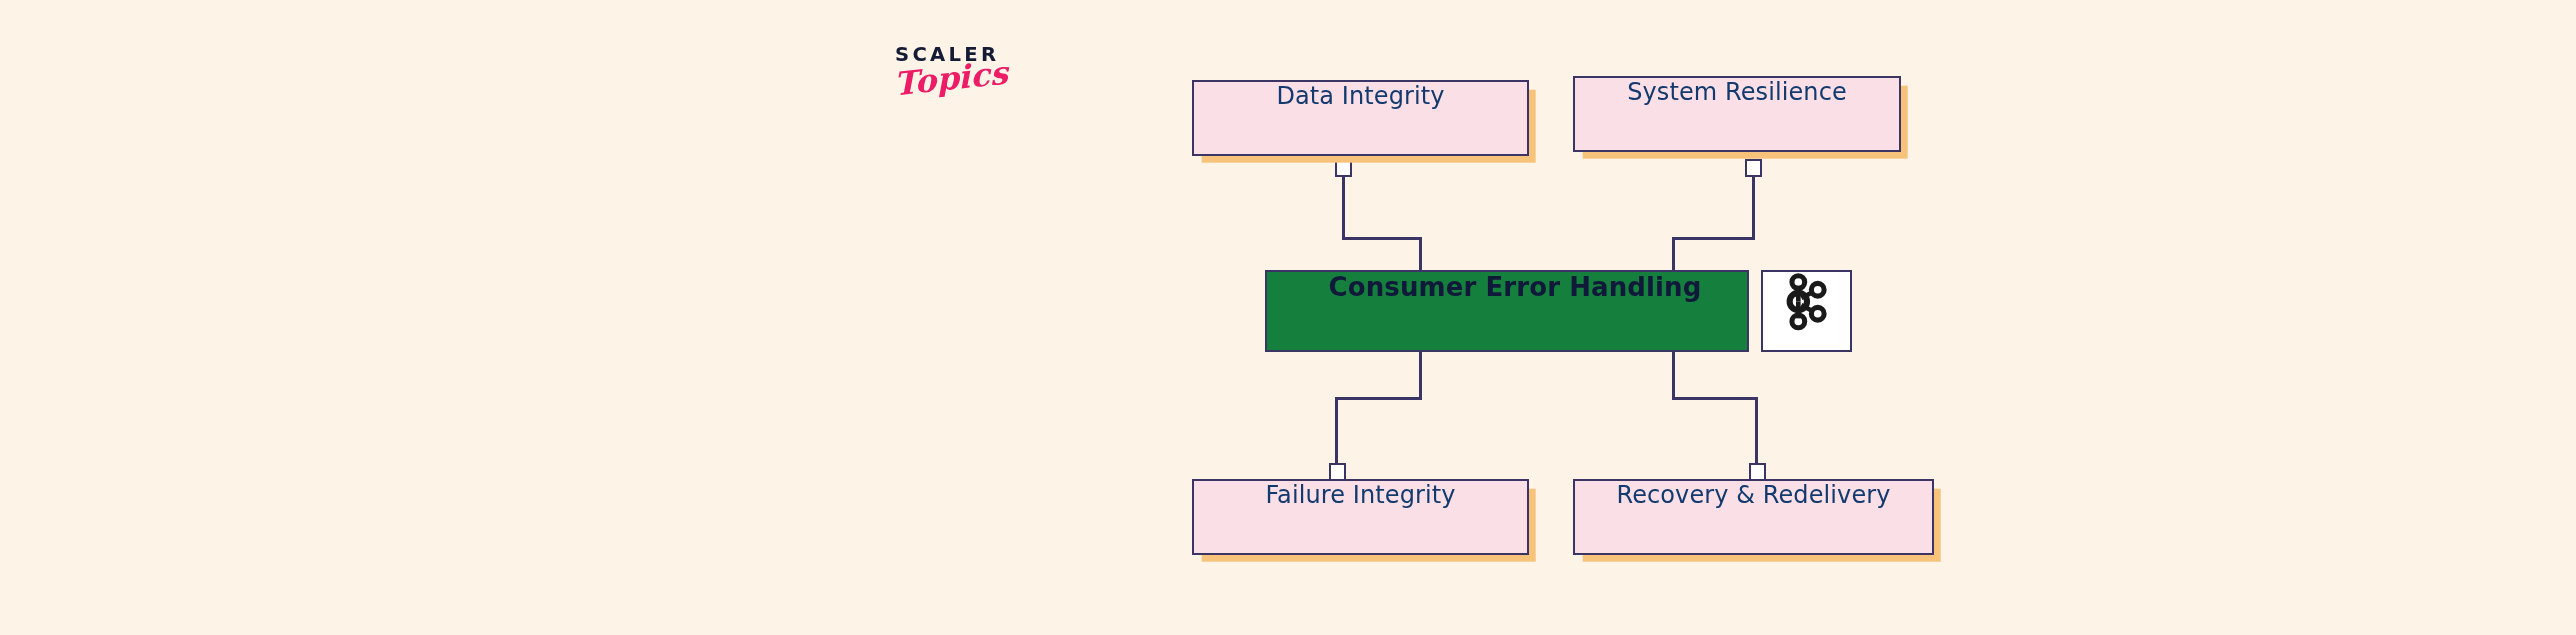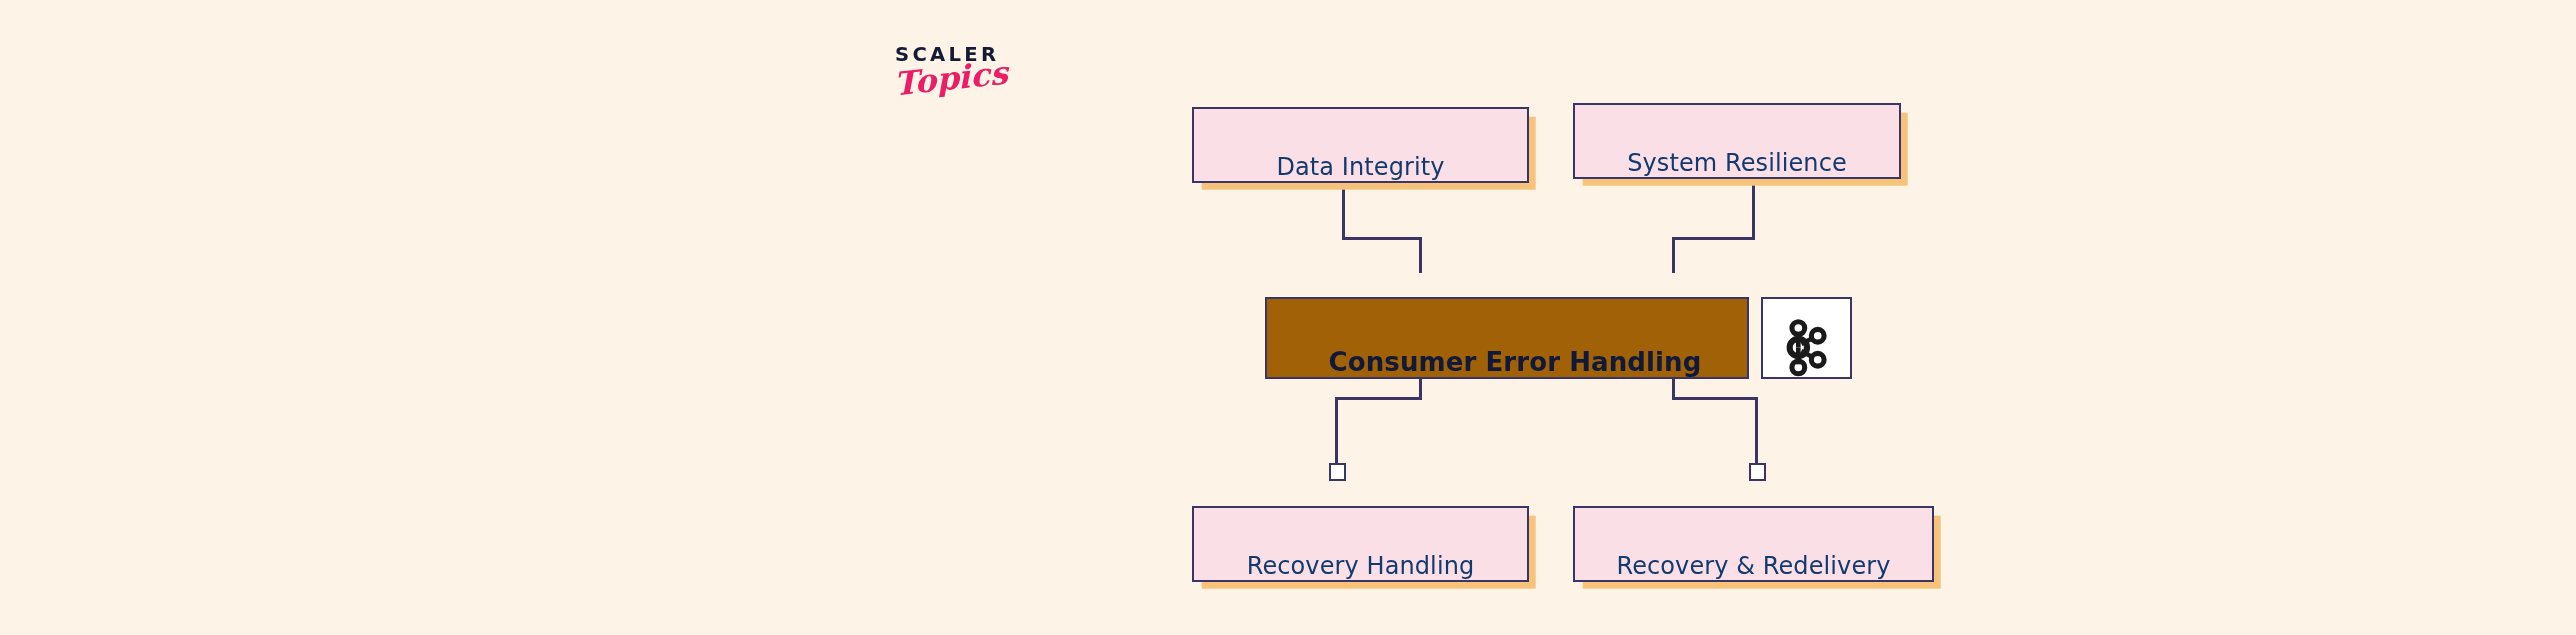--- a/index.html
+++ b/index.html
@@ -51,24 +51,23 @@
     transform: rotate(-6deg) skewX(-6deg);
     transform-origin: left top;
     white-space: nowrap;
   }
 
   
   .node {
     position: absolute;
     box-sizing: border-box;
     display: flex;
-    align-items: flex-end;
+    align-items: flex-start;
     justify-content: center;
     text-align: center;
-    margin-top: 27px;
   }
   .node .node-label {
     display: block;
     white-space: nowrap;
   }
 
   
   .node.leaf {
     background: #FBDFE6;
     border: 2.6px solid #3B3566;
@@ -77,21 +76,21 @@
   .node.leaf .node-label {
     font-family: "DejaVu Sans", sans-serif;
     font-weight: 400;
     font-size: 24px;
     color: #123A6E;
     letter-spacing: 0.1px;
   }
 
   
   .node.center {
-    background: #a16207;
+    background: #15803d;
     border: 2.6px solid #3B3566;
     padding-left: 16px;
   }
   .node.center .node-label {
     font-family: "DejaVu Sans", sans-serif;
     font-weight: 700;
     font-size: 26px;
     color: #10193A;
     letter-spacing: 0.1px;
   }
@@ -187,21 +186,21 @@
         <circle cx="68" cy="34" r="12.5" fill="none" stroke="#1A1A1A" stroke-width="10"></circle>
 
         <circle cx="68" cy="81" r="12.5" fill="none" stroke="#1A1A1A" stroke-width="10"></circle>
 
         <circle cx="30" cy="57" r="17" fill="none" stroke="#1A1A1A" stroke-width="12"></circle>
       </svg>
     </span>
   </div>
 
   <div class="node leaf" style="left:1192px; top:479px; width:337px; height:76px;">
-    <span class="node-label">Recovery Handling</span>
+    <span class="node-label">Failure Integrity</span>
   </div>
 
   <div class="node leaf" style="left:1573px; top:479px; width:361px; height:76px;">
     <span class="node-label">Recovery &amp; Redelivery</span>
   </div>
 
 </div>
 
 
 </body></html>

